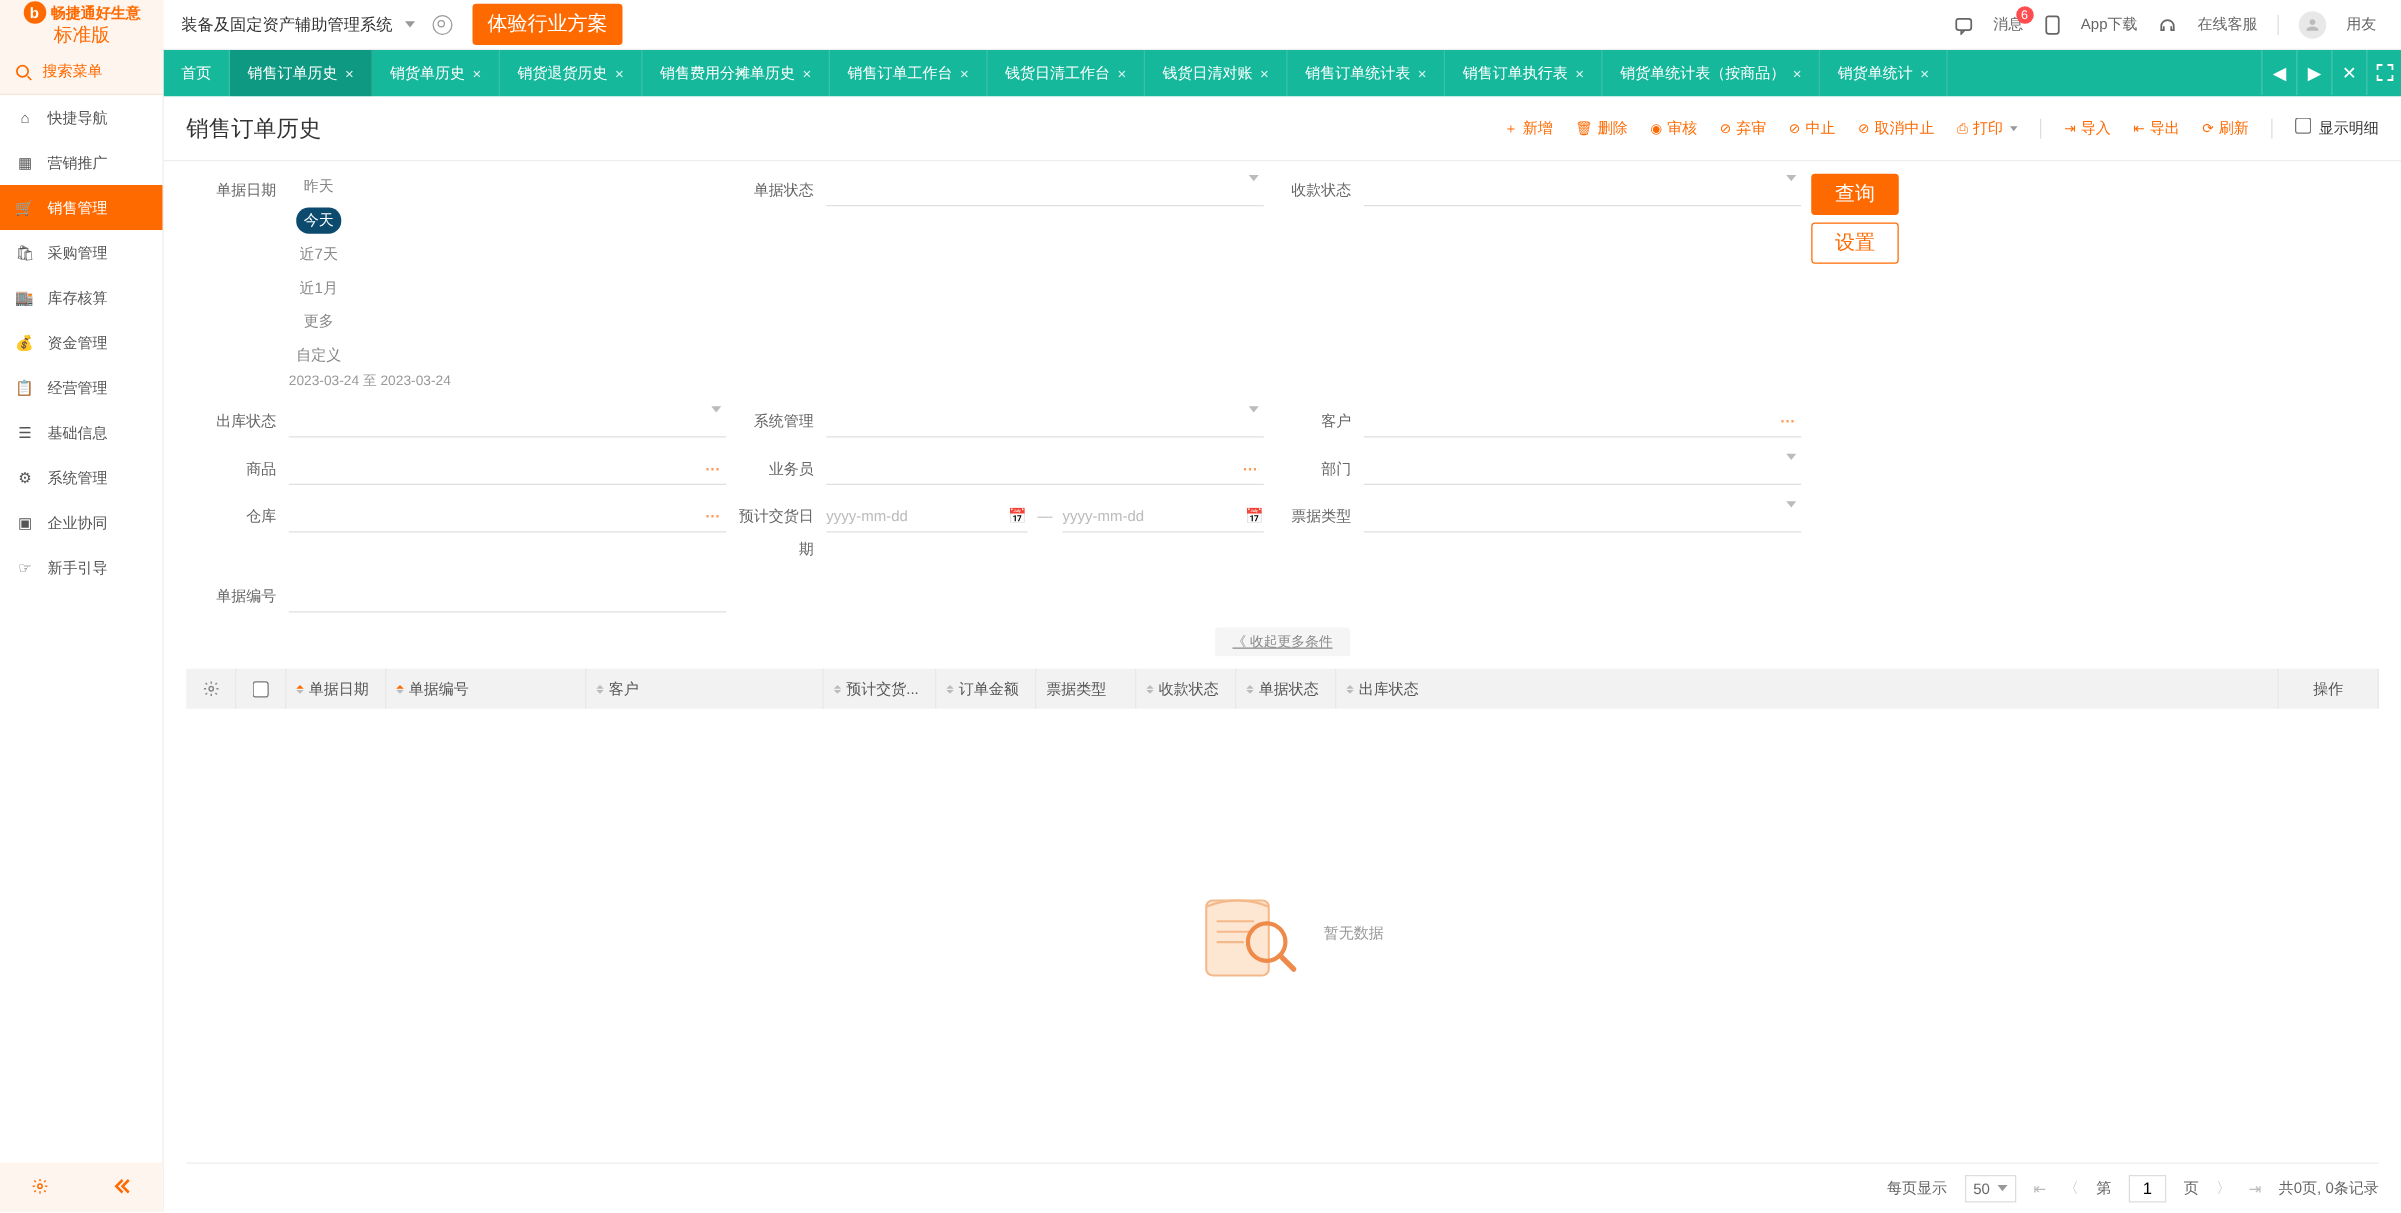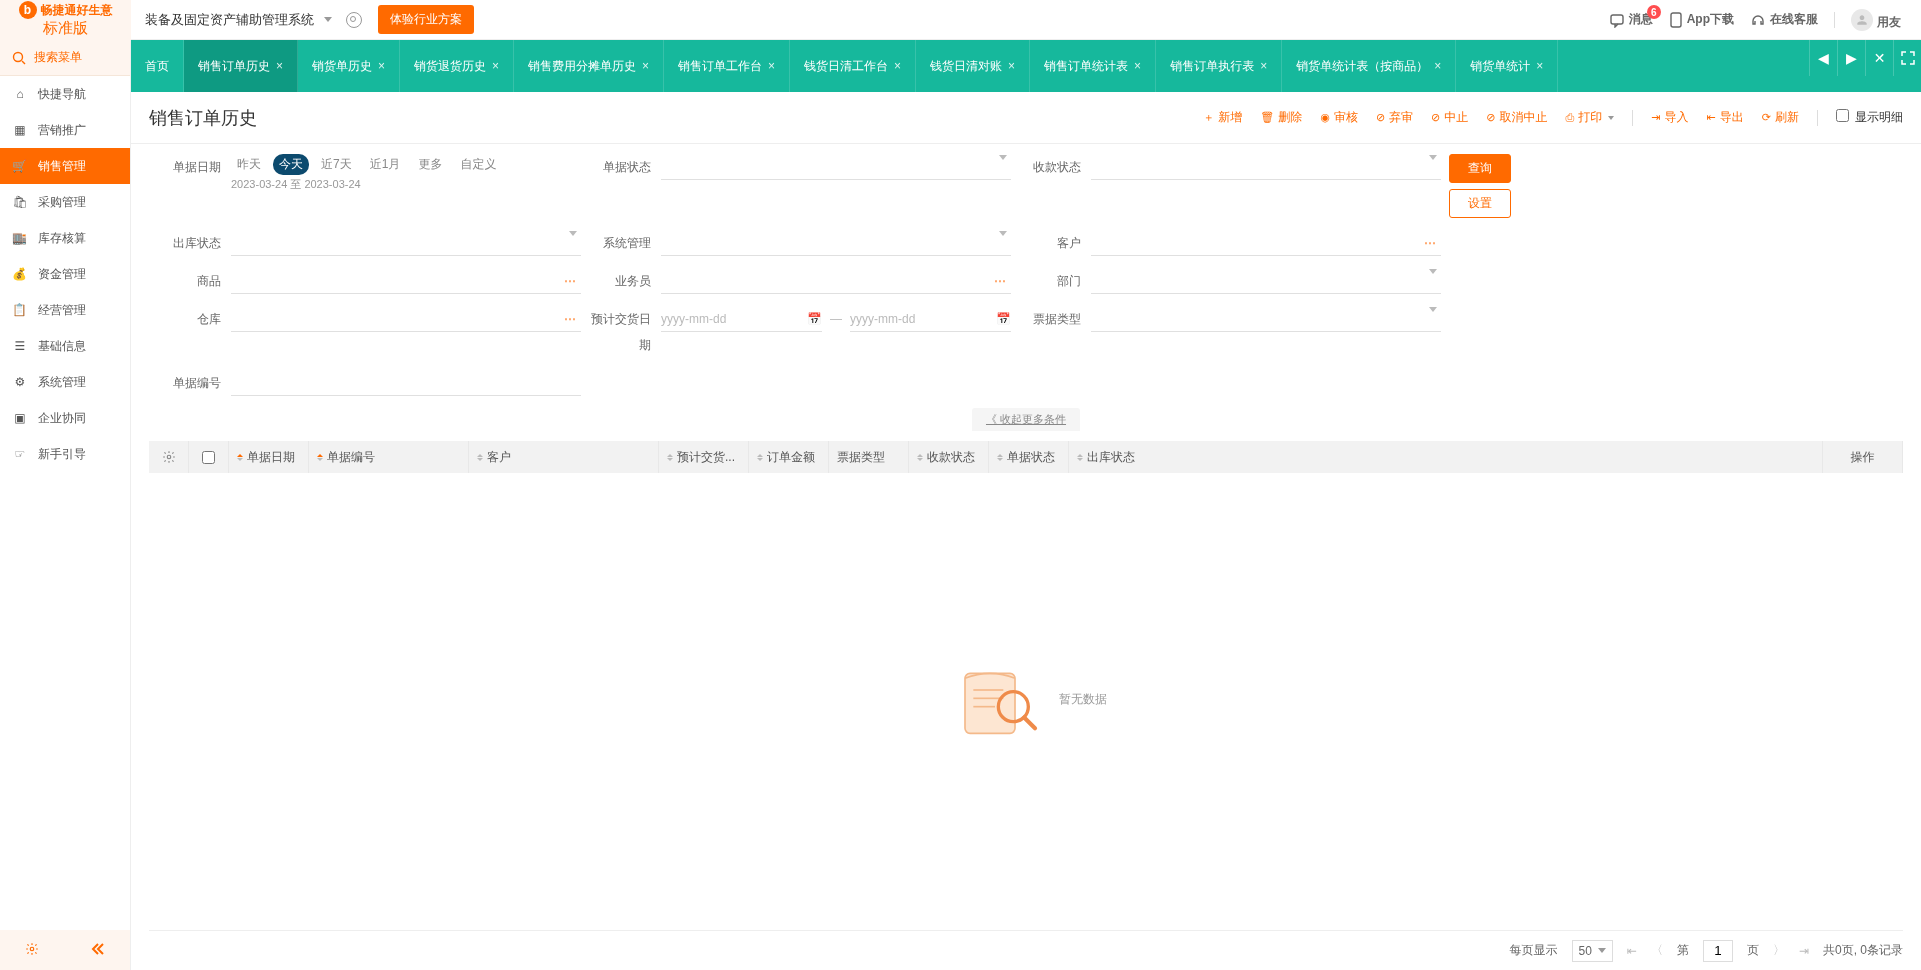--- a/index.html
+++ b/index.html
@@ -10,23 +10,23 @@
 .logo-block { width: 131px; height: 40px; display: flex; flex-direction: column; align-items: center; justify-content: center; background: #fef5ef; }
 .logo-row { display: flex; align-items: center; gap: 4px; }
 .logo-icon { width: 18px; height: 18px; background: #ff6a00; border-radius: 50%; display: flex; align-items: center; justify-content: center; color: #fff; font-weight: bold; font-size: 12px; }
 .logo-text { color: #ff6a00; font-size: 12px; font-weight: bold; }
 .logo-sub { color: #ff6a00; font-size: 15px; }
 .system-select { flex: 0 0 auto; display: flex; align-items: center; padding: 0 14px; gap: 10px; }
 .system-select .name { font-size: 13px; }
 .chev-down { width: 0; height: 0; border-left: 4px solid transparent; border-right: 4px solid transparent; border-top: 5px solid #999; }
 .gear-icon-sm { width: 16px; height: 16px; border: 1.5px solid #999; border-radius: 50%; position: relative; }
 .gear-icon-sm:before { content:''; position:absolute; width: 4px; height:4px; border:1.5px solid #999; border-radius:50%; top:3px; left:3px; }
-.btn-orange { background: #ff6a00; color: #fff; border: none; border-radius: 3px; padding: 6px 12px; font-size: 12px; cursor: pointer; }
+.btn-orange { background: #ff6a00; color: #fff; border: none; border-radius: 3px; padding: 6px 12px; font-size: 16px; cursor: pointer; }
 .header-right { margin-left: auto; display: flex; align-items: center; gap: 16px; padding-right: 20px; }
-.header-item { display: flex; align-items: flex-end; gap: 4px; color: #666; cursor: pointer; font-size: 12px; position: relative; font-weight: bold; }
+.header-item { display: flex; align-items: center; gap: 16px; color: #666; cursor: pointer; font-size: 12px; position: relative; }
 .badge { position: absolute; top: -6px; right: -8px; background: #ff4d4f; color: #fff; border-radius: 8px; min-width: 14px; height: 14px; font-size: 10px; display: flex; align-items: center; justify-content: center; padding: 0 3px; }
 .divider-v { width: 1px; height: 16px; background: #ddd; }
 .avatar { width: 22px; height: 22px; background: #e8e8e8; border-radius: 50%; display: flex; align-items: center; justify-content: center; }
 .avatar svg { width: 14px; height: 14px; fill: #bbb; }
 
 
 .layout { display: flex; height: calc(100% - 40px); }
 
 
 .sidebar { width: 131px; background: #fff; border-right: 1px solid #eee; display: flex; flex-direction: column; flex-shrink: 0; }
@@ -34,21 +34,21 @@
 .sidebar-item { height: 36px; display: flex; align-items: center; gap: 10px; padding: 0 12px; color: #555; cursor: pointer; }
 .sidebar-item.active { background: #ff6a00; color: #fff; }
 .sidebar-footer { margin-top: auto; height: 40px; display: flex; align-items: center; justify-content: space-around; background: #fef5ef; }
 .sidebar-footer .fi { color: #ff6a00; cursor: pointer; }
 .side-ico { width: 16px; height: 16px; display: inline-flex; align-items: center; justify-content: center; }
 
 
 .main { flex: 1; display: flex; flex-direction: column; min-width: 0; }
 
 
-.tabs-bar { height: 52px; background: #16b89c; display: flex; align-items: stretch; color: #fff; overflow: hidden; position: relative; }
+.tabs-bar { height: 37px; background: #16b89c; display: flex; align-items: stretch; color: #fff; overflow: hidden; position: relative; }
 .tab { display: flex; align-items: center; padding: 0 14px; gap: 6px; font-size: 12px; cursor: pointer; white-space: nowrap; border-right: 1px solid rgba(255,255,255,0.15); }
 .tab.active { background: #0e9a82; }
 .tab .close-x { font-size: 12px; opacity: 0.85; }
 .tabs-right { position: absolute; right: 0; top: 0; height: 36px; display: flex; align-items: stretch; background: #16b89c; }
 .tabs-right .tbtn { width: 28px; display: flex; align-items: center; justify-content: center; cursor: pointer; border-left: 1px solid rgba(255,255,255,0.2); font-size: 14px; }
 
 
 .toolbar { height: 52px; display: flex; align-items: center; padding: 0 18px; border-bottom: 1px solid #eee; }
 .page-title { font-size: 18px; color: #333; }
 .toolbar-actions { margin-left: auto; display: flex; align-items: center; gap: 18px; }
@@ -62,21 +62,21 @@
 
 .filter-area { padding: 10px 20px 0 20px; }
 .filter-row { display: flex; align-items: flex-start; margin-bottom: 12px; }
 .filter-cell { display: flex; align-items: flex-start; width: 430px; margin-right: 0; }
 .filter-cell .lbl { width: 80px; text-align: right; color: #666; padding-right: 10px; line-height: 26px; font-size: 12px; flex-shrink: 0; }
 .filter-cell .ctrl { flex: 1; min-height: 26px; border-bottom: 1px solid #e0e0e0; display: flex; align-items: center; position: relative; padding-right: 4px; }
 .filter-cell .ctrl.noborder { border-bottom: none; flex-direction: column; align-items: flex-start; }
 .ctrl .trail { margin-left: auto; }
 .trail .chev-down { border-top-color: #bbb; }
 .ellipsis-ico { color: #ff9d5c; font-weight: bold; letter-spacing: 1px; font-size: 12px; }
-.date-range-chips { display: flex; gap: 6px; align-items: center; font-size: 12px; color: #888; }
+.date-range-chips { display: flex; gap: 6px; align-items: center; font-size: 12px; color: #888; flex-direction: column; }
 .chip { padding: 2px 6px; border-radius: 10px; cursor: pointer; }
 .chip.active { background: #0c4a6e; color: #fff; }
 .date-text { font-size: 11px; color: #999; margin-top: 2px; }
 .date-inputs { display: flex; align-items: center; gap: 8px; flex: 1; }
 .date-box { flex: 1; border-bottom: 1px solid #e0e0e0; height: 26px; display: flex; align-items: center; color: #bbb; position: relative; font-size: 12px; }
 .date-box .cal-ico { margin-left: auto; color: #ff9d5c; }
 .side-actions { margin-left: 8px; display: flex; flex-direction: column; gap: 6px; }
 .btn-orange.solid { background: #ff6a00; color: #fff; border: 1px solid #ff6a00; border-radius: 3px; padding: 5px 18px; cursor: pointer; }
 .btn-orange.outline { background: #fff; color: #ff6a00; border: 1px solid #ff6a00; border-radius: 3px; padding: 5px 18px; cursor: pointer; }
 

